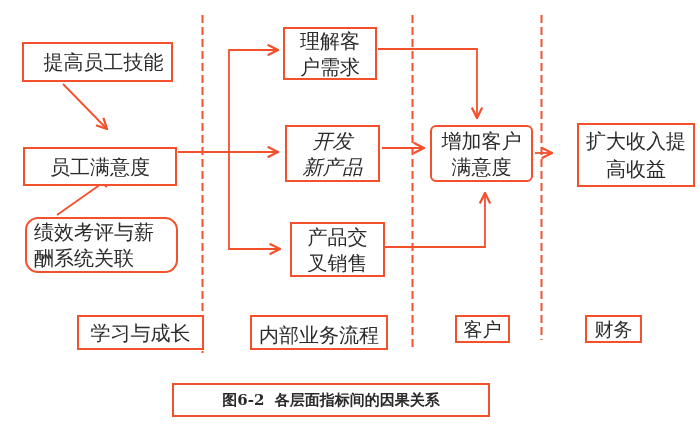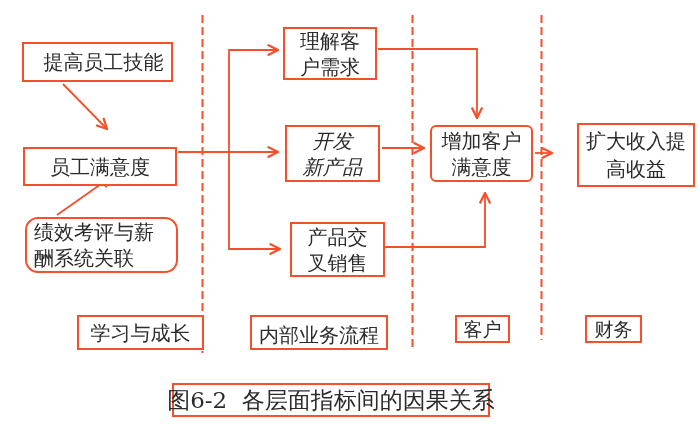--- a/index.html
+++ b/index.html
@@ -26,21 +26,21 @@
   #b-develop     {left:285px; top:125px; width:95px;  height:57px;font-style:italic;}
   #b-cross       {left:290px; top:222px; width:95px;  height:55px;}
   #b-custsat     {left:430px; top:125px; width:103px; height:57px;border-radius:6px;}
   #b-revenue     {left:557px; top:123px; width:118px; height:64px; line-height:28px;margin-left:20px;}
   
   #p-learning    {left:35px;  top:315px; width:127px; height:35px;margin-left:42px;}
   #p-internal    {left:250px; top:315px; width:138px; height:35px;justify-content:flex-end;}
   #p-customer    {left:455px; top:315px; width:55px;  height:28px; font-size:19px;}
   #p-finance     {left:585px; top:315px; width:57px;  height:28px; font-size:19px;text-align:center;}
   
-  #caption-box   {left:172px; top:383px; width:318px; height:34px; font-size:23px;}
+  #caption-box   {left:172px; top:383px; width:318px; height:34px; font-size:15px;font-weight:bold;}
 </style>
 </head>
 <body>
 
 <div id="stage">
 
   <svg id="connector-layer" viewBox="0 0 700 445" xmlns="http://www.w3.org/2000/svg">
     <defs>
       <marker id="arrowhead" viewBox="0 0 10 10" refX="9" refY="5" markerWidth="13" markerHeight="13" orient="auto" markerUnits="userSpaceOnUse">
         <path d="M1,1 L9,5 L1,9"></path>

